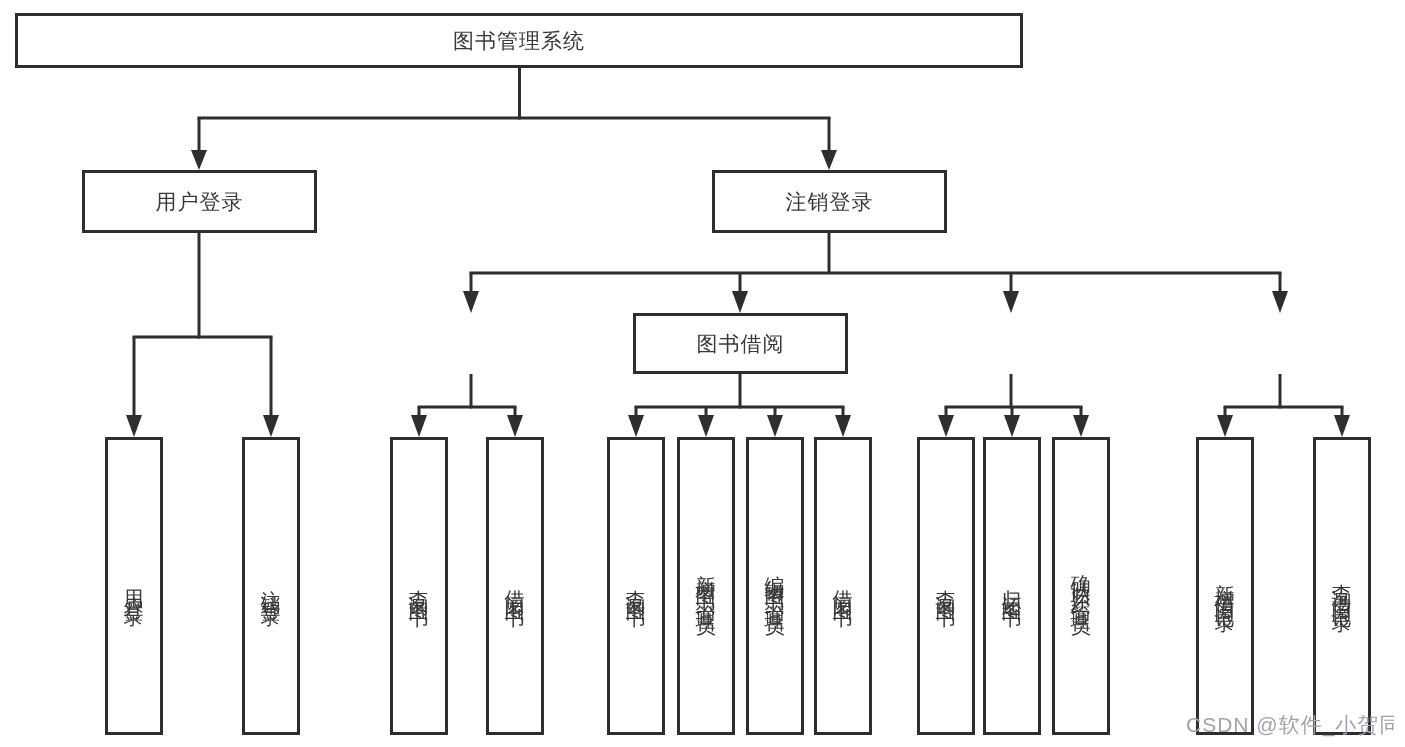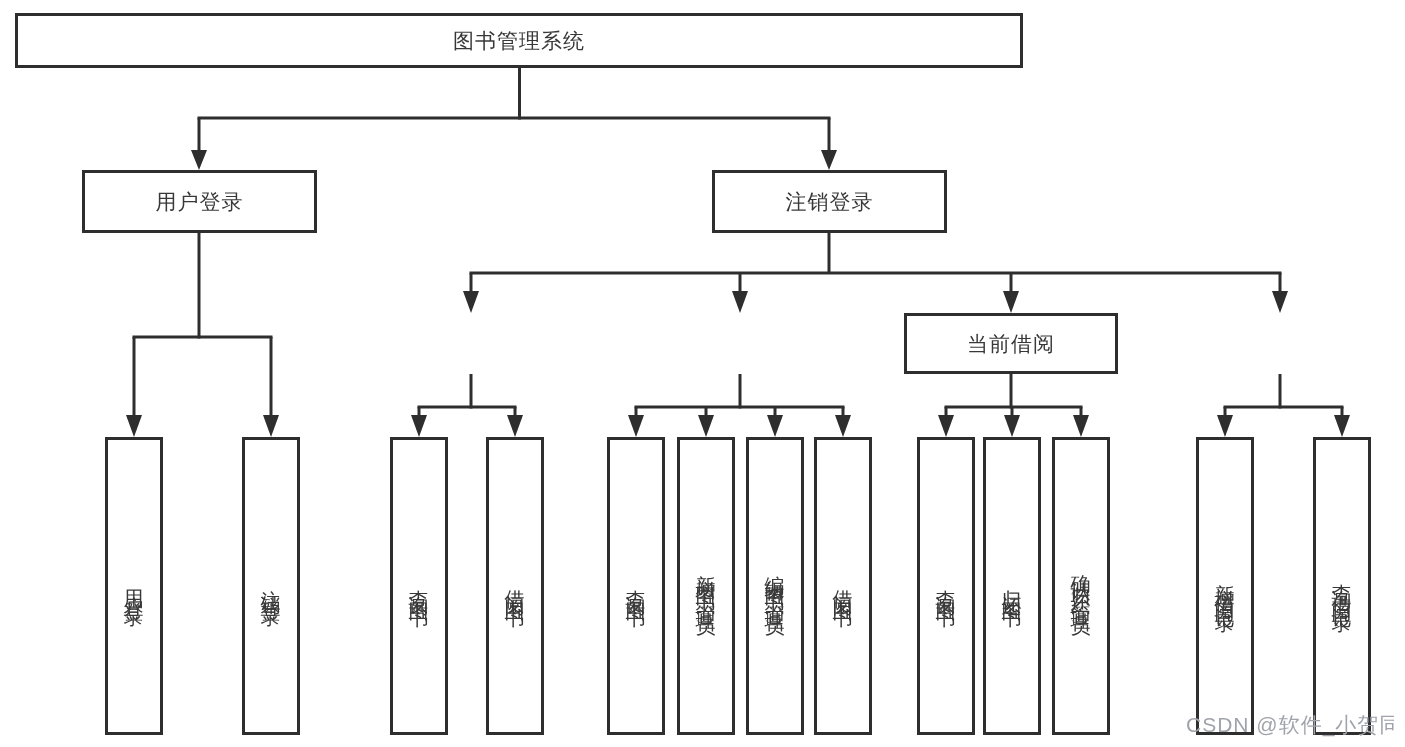--- a/index.html
+++ b/index.html
@@ -105,21 +105,21 @@
     <polygon points="1217,415 1233,415 1225,437"></polygon>
     <line x1="1342" y1="407" x2="1342" y2="419"></line>
     <polygon points="1334,415 1350,415 1342,437"></polygon>
   </svg>
 
   <div class="node" style="left:15px;top:13px;width:1008px;height:55px">图书管理系统</div>
 
   <div class="node" style="left:82px;top:170px;width:235px;height:63px">用户登录</div>
   <div class="node" style="left:712px;top:170px;width:235px;height:63px">注销登录</div>
 
-  <div class="node" style="left:904px;top:313px;width:214px;height:61px">当前借阅</div>
+  <div class="node" style="left:633px;top:313px;width:215px;height:61px">图书借阅</div>
 
   <div class="node v" style="left:105px;top:437px;width:58px;height:298px">用户登录</div>
   <div class="node v" style="left:242px;top:437px;width:58px;height:298px">注销登录</div>
 
   <div class="node v" style="left:390px;top:437px;width:58px;height:298px">查询图书</div>
   <div class="node v" style="left:486px;top:437px;width:58px;height:298px">借阅图书</div>
 
   <div class="node v" style="left:607px;top:437px;width:58px;height:298px">查询图书</div>
   <div class="node v" style="left:677px;top:437px;width:58px;height:298px">新增图书（管理员）</div>
   <div class="node v" style="left:746px;top:437px;width:58px;height:298px">编辑图书（管理员）</div>

